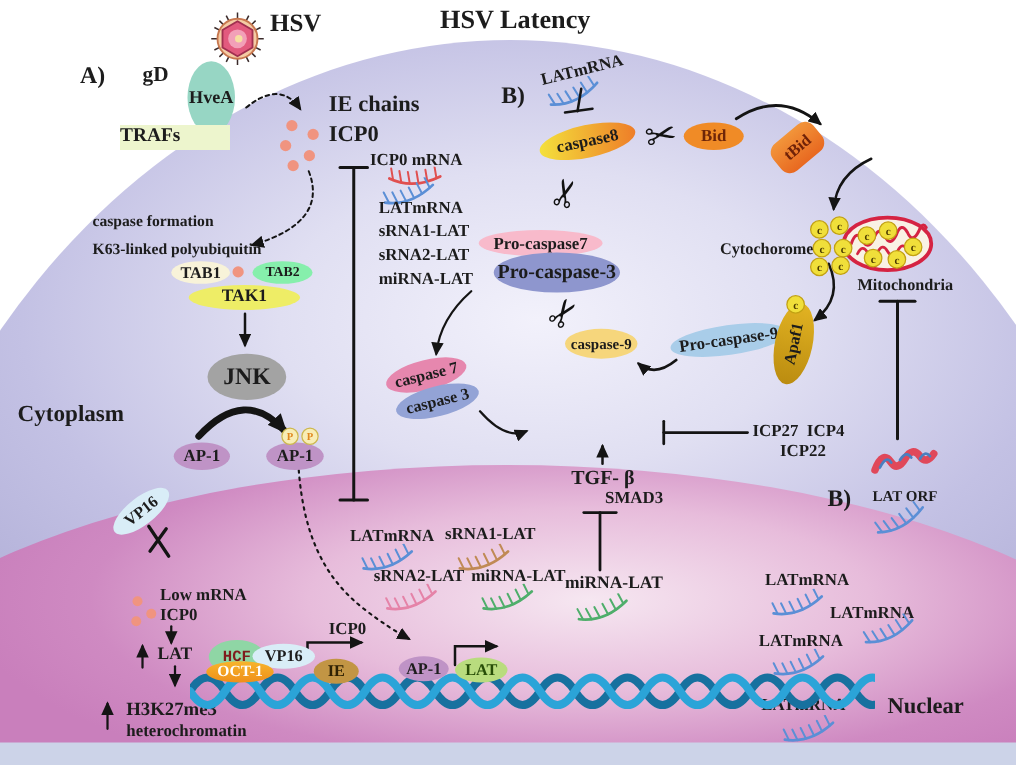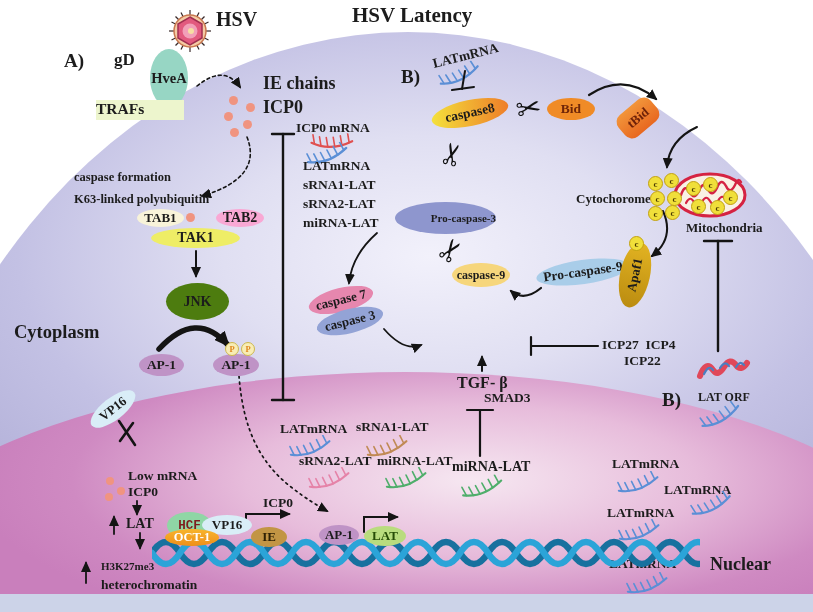--- a/index.html
+++ b/index.html
@@ -72,28 +72,28 @@
   <div class="odot z5" style="left:229px;top:96px;width:9px;height:9px;"></div>
   <div class="odot z5" style="left:246px;top:103px;width:9px;height:9px;"></div>
   <div class="odot z5" style="left:224px;top:112px;width:9px;height:9px;"></div>
   <div class="odot z5" style="left:243px;top:120px;width:9px;height:9px;"></div>
   <div class="odot z5" style="left:230px;top:128px;width:9px;height:9px;"></div>
 
   <div class="ov z5" style="left:137px;top:209px;width:47px;height:18px;background:#f8f3d9;font-size:13px;">
       <span>TAB1</span>
     </div>
   <div class="odot z6" style="left:186px;top:213px;width:9px;height:9px;"></div>
-  <div class="ov z5" style="left:216px;top:209px;width:48px;height:18px;background:#f9a8d4;font-size:14px;">
+  <div class="ov z5" style="left:202px;top:209px;width:48px;height:18px;background:#86efac;font-size:11px;">
       <span>TAB2</span>
     </div>
   <div class="ov z5" style="left:151px;top:228px;width:89px;height:20px;background:#eeed66;font-size:14px;">
       <span>TAK1</span>
     </div>
 
-  <div class="ov z5" style="left:166px;top:283px;width:63px;height:37px;background:#4d7c0f;font-size:14px;">
+  <div class="ov z5" style="left:166px;top:283px;width:63px;height:37px;background:#a3a3a3;font-size:19px;">
       <span>JNK</span>
     </div>
 
   <div class="ov z5" style="left:139px;top:354px;width:45px;height:22px;background:#bf93c6;font-size:13.5px;">
       <span>AP-1</span>
     </div>
   <div class="ov z5" style="left:213px;top:354px;width:46px;height:22px;background:#bf93c6;font-size:13.5px;">
       <span>AP-1</span>
     </div>
   <div class="ov z6" style="left:225px;top:342px;width:12px;height:12px;background:#f8edb5;border:1px solid #cdb84e;font-size:8.5px;color:#e08820;">
@@ -201,21 +201,24 @@
       <span>c</span>
     </div>
   <div class="cdot" style="left:691px;top:199px;">
       <span>c</span>
     </div>
   <div class="cdot" style="left:710px;top:200px;">
       <span>c</span>
     </div>
   <div class="lbl" style="left:686px;top:220px;font-size:13px;">Mitochondria</div>
 
-  <div class="ov z5" style="left:395px;top:202px;width:101px;height:32px;background:#8e96ce;font-size:11px;justify-content:flex-end;">
+  <div class="ov z5" style="left:383px;top:184px;width:99px;height:21px;background:#f8bacb;font-size:13.5px;">
+      <span>Pro-caspase7</span>
+    </div>
+  <div class="ov z5" style="left:395px;top:202px;width:101px;height:32px;background:#8e96ce;font-size:16px;">
       <span>Pro-caspase-3</span>
     </div>
   <div class="ov z5" style="left:452px;top:263px;width:58px;height:24px;background:#f6d67c;font-size:12px;">
       <span>caspase-9</span>
     </div>
   <div class="ov z5" style="left:536px;top:260px;width:94px;height:24px;background:#a9cde9;font-size:13.5px;transform:rotate(-8deg);">
       <span>Pro-caspase-9</span>
     </div>
   <div class="ov z5" style="left:620px;top:242px;width:30px;height:66px;background:linear-gradient(#e2b322,#bb8c10);font-size:13px;transform:rotate(12deg);">
       <span style="transform:rotate(-90deg);">Apaf1</span>
@@ -267,21 +270,21 @@
         <line x1="39.2" y1="8.9" x2="36.2" y2="-0.1" stroke="#5b8fd6" stroke-width="1.6" stroke-linecap="round"></line>
       </svg>
     </div>
 
   <div class="lbl" style="left:128px;top:468px;font-size:13.5px;">Low mRNA</div>
   <div class="lbl" style="left:128px;top:484px;font-size:13.5px;">ICP0</div>
   <div class="odot z5" style="left:106px;top:477px;width:8px;height:8px;"></div>
   <div class="odot z5" style="left:117px;top:487px;width:8px;height:8px;"></div>
   <div class="odot z5" style="left:105px;top:493px;width:8px;height:8px;"></div>
   <div class="lbl" style="left:126px;top:516px;font-size:14px;">LAT</div>
-  <div class="lbl" style="left:101px;top:560px;font-size:11px;">H3K27me3</div>
+  <div class="lbl" style="left:101px;top:560px;font-size:15px;">H3K27me3</div>
   <div class="lbl" style="left:101px;top:577px;font-size:13.5px;">heterochromatin</div>
 
   <div class="ov z6" style="left:167px;top:512px;width:45px;height:27px;background:#8fd6a5;font-size:12.5px;color:#7f1d1d;font-family:Liberation Mono, monospace;">
       <span>HCF</span>
     </div>
   <div class="ov z6" style="left:202px;top:515px;width:50px;height:20px;background:#d9edf7;font-size:13px;">
       <span>VP16</span>
     </div>
   <div class="ov z6" style="left:165px;top:529px;width:54px;height:17px;background:linear-gradient(#f7b52c,#ef8f1a);font-size:12.5px;color:#ffffff;">
       <span>OCT-1</span>

